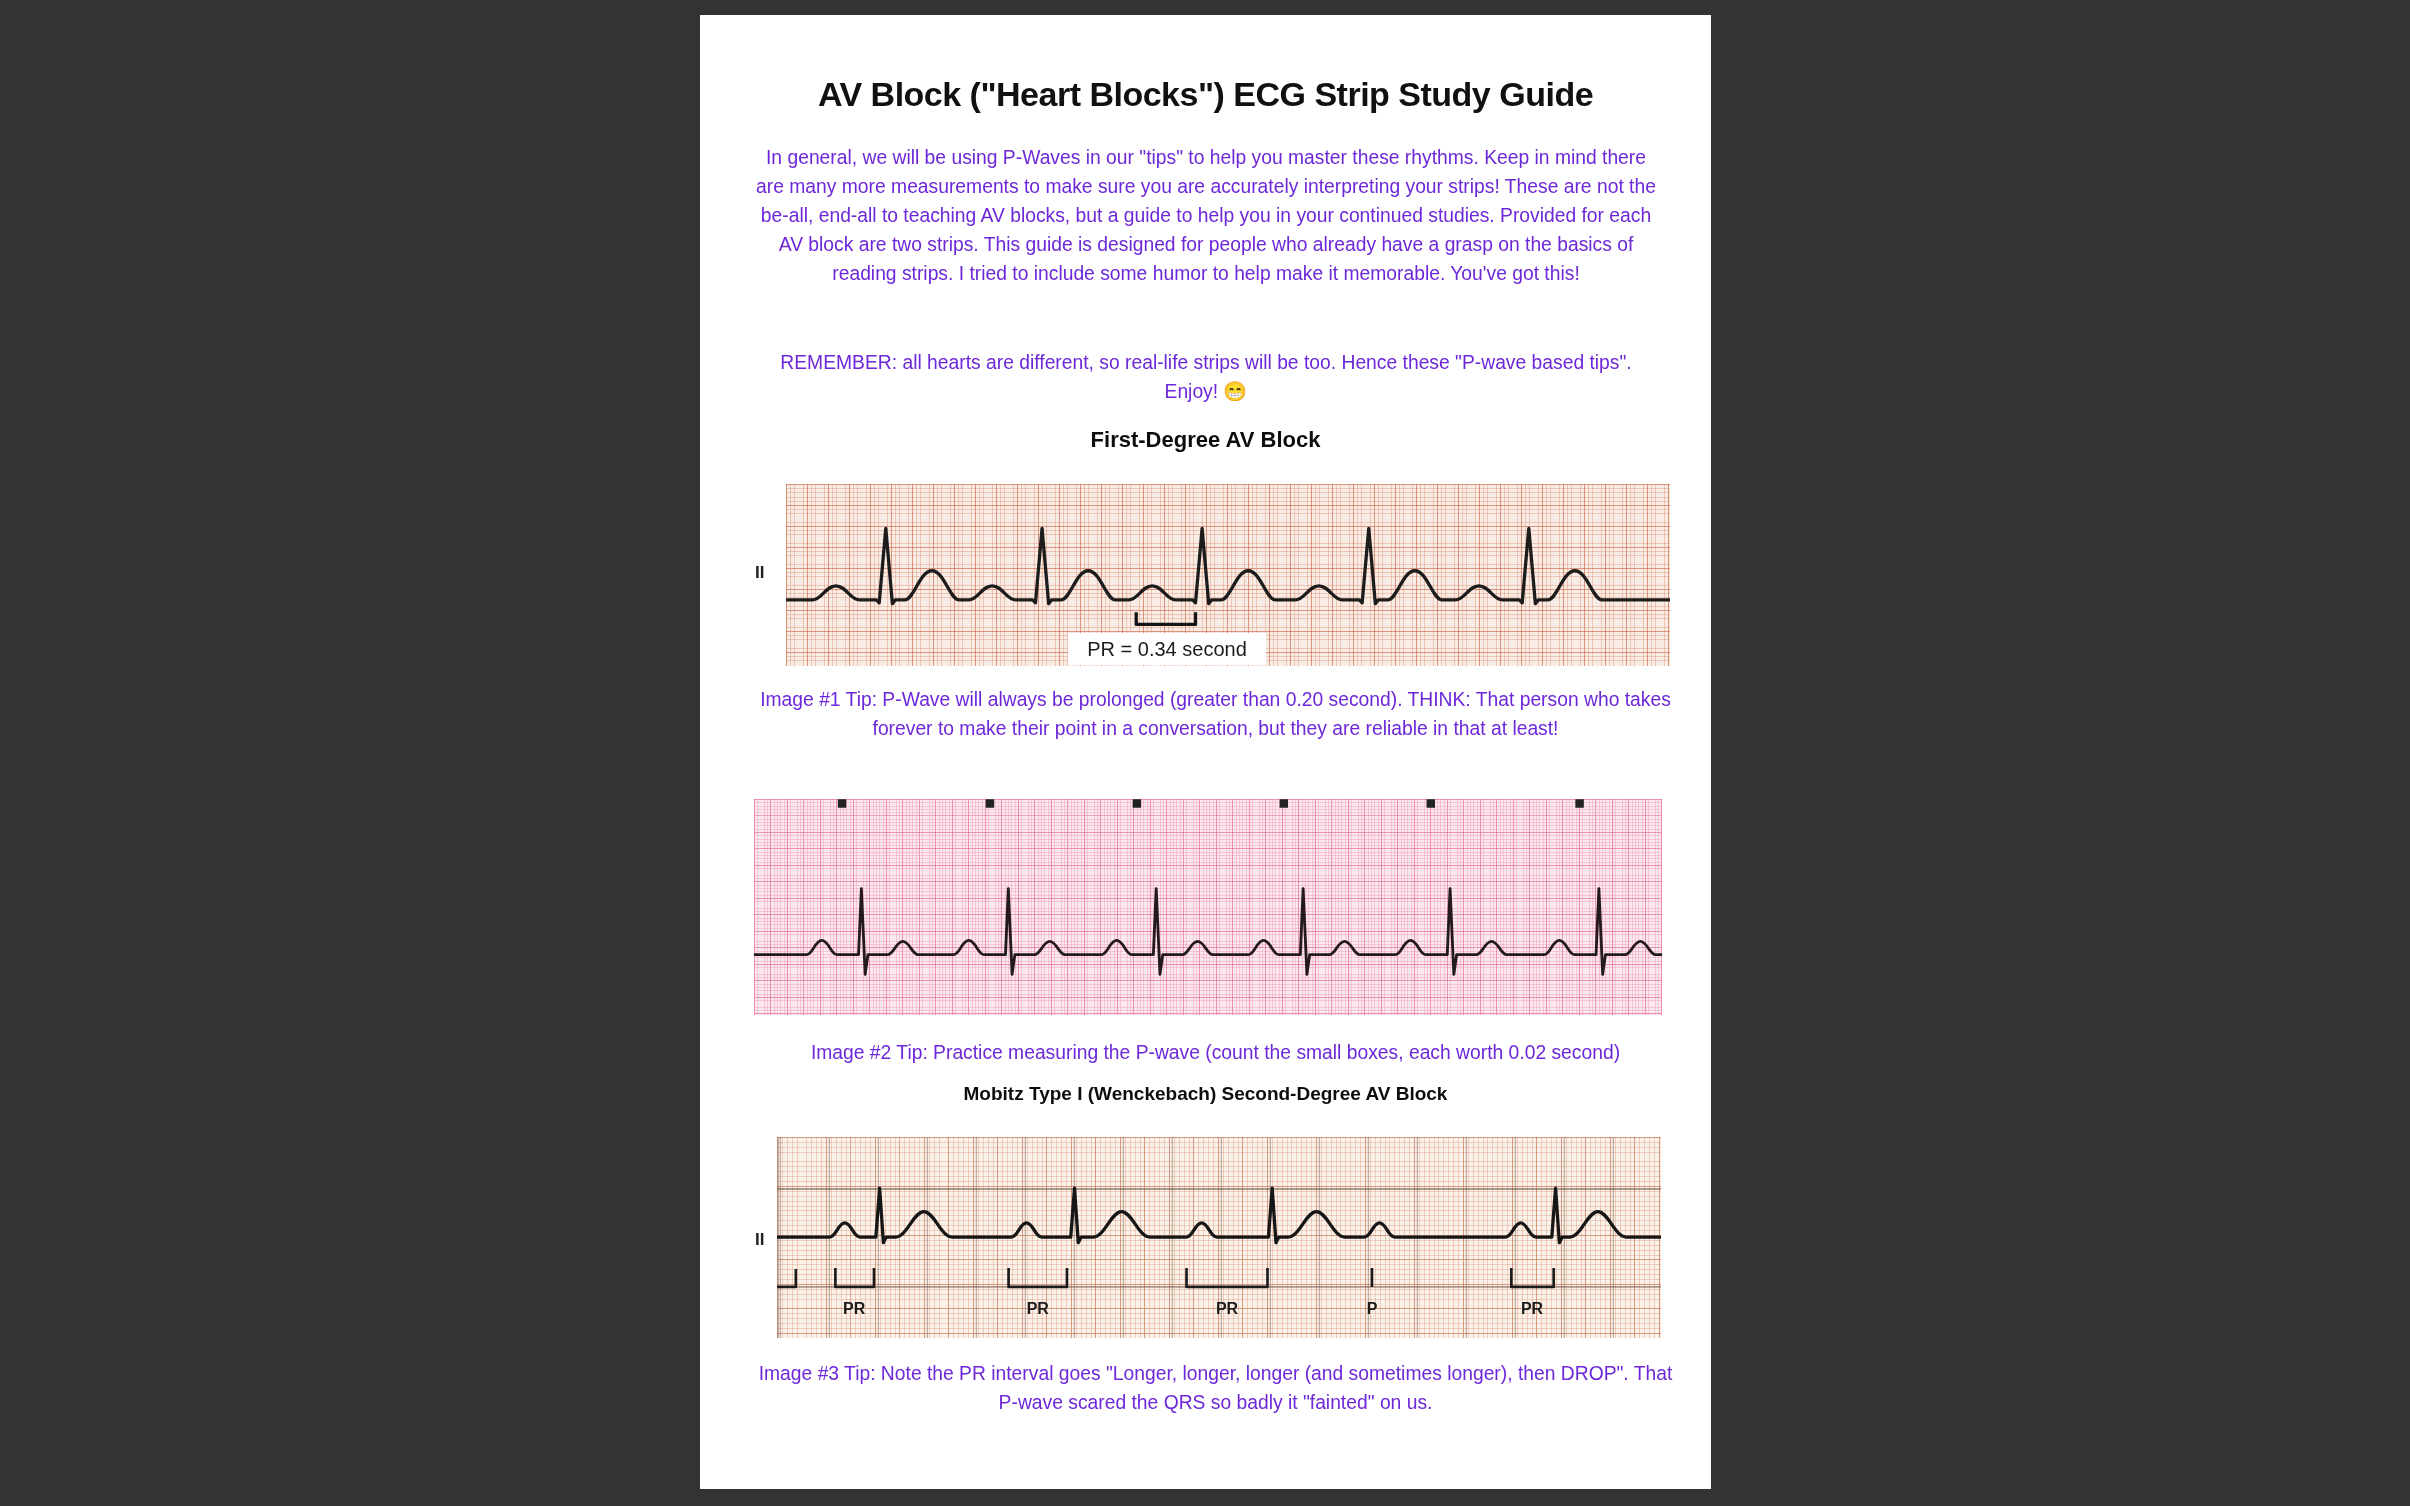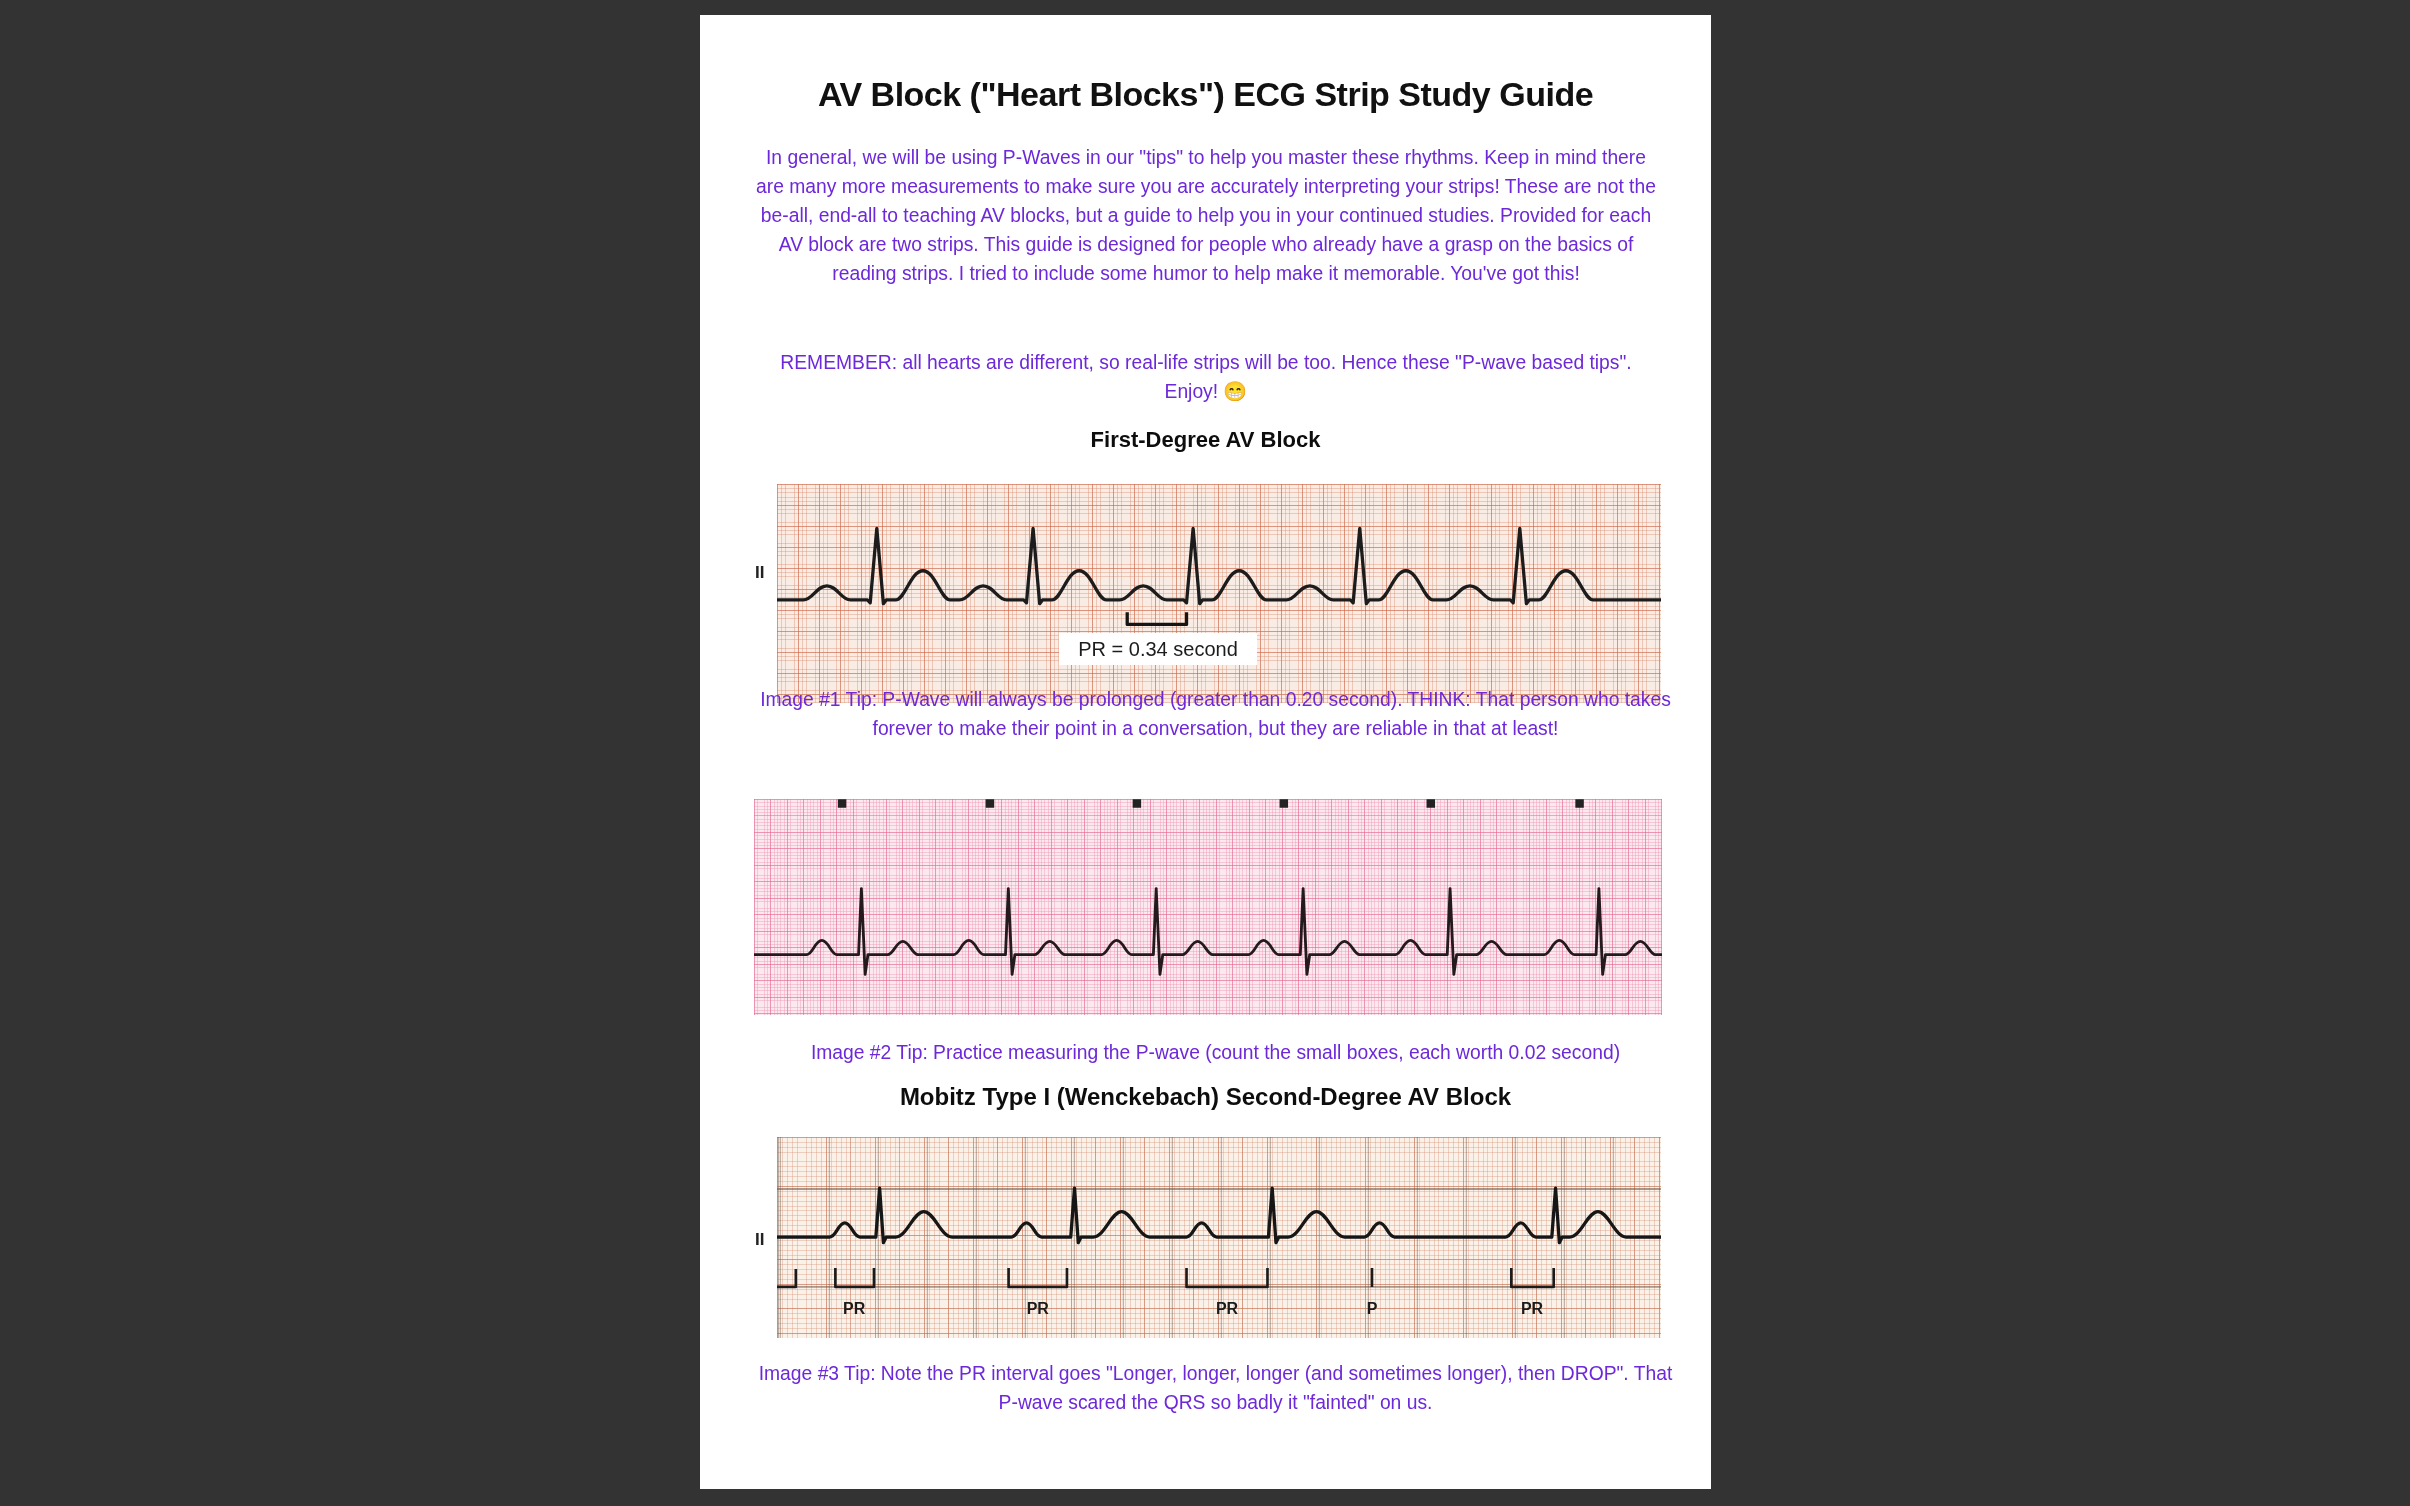--- a/index.html
+++ b/index.html
@@ -51,21 +51,21 @@
   .section-heading-1 {
     left: 0; right: 0; top: 412px;
     text-align: center;
     font-size: 22px;
     font-weight: 700;
     color: #0d0d0d;
   }
   .section-heading-2 {
     left: 0; right: 0; top: 1068px;
     text-align: center;
-    font-size: 24px;
+    font-size: 19px;
     font-weight: 700;
     color: #0d0d0d;
   }
   .tip { text-align: center; }
   .tip-1 { left: 54px; width: 923px; top: 670px; }
   .tip-2 { left: 54px; width: 923px; top: 1023px; }
   .tip-3 { left: 54px; width: 923px; top: 1344px; }
 
   .lead-label {
     font-size: 17px;
@@ -73,21 +73,21 @@
     color: #222;
   }
   .lead-1 { left: 55px; top: 548px; }
   .lead-3 { left: 55px; top: 1215px; }
 
   
   .strip { overflow: hidden; }
   .strip svg { position: absolute; left: 0; top: 0; }
 
   .strip-1 {
-    left: 77px; top: 469px; width: 884px; height: 219px;
+    left: 86px; top: 469px; width: 884px; height: 182px;
     background-color: #f9ece4;
     background-image:
       repeating-linear-gradient(to right,  rgba(205,106,76,0.55) 0 0.9px, transparent 0.9px 21px),
       repeating-linear-gradient(to bottom, rgba(205,106,76,0.55) 0 0.9px, transparent 0.9px 21px),
       repeating-linear-gradient(to right,  rgba(219,136,106,0.38) 0 0.9px, transparent 0.9px 4.2px),
       repeating-linear-gradient(to bottom, rgba(219,136,106,0.38) 0 0.9px, transparent 0.9px 4.2px);
   }
   .strip-2 {
     left: 54px; top: 784px; width: 908px; height: 216px;
     background-color: #fce9ef;

